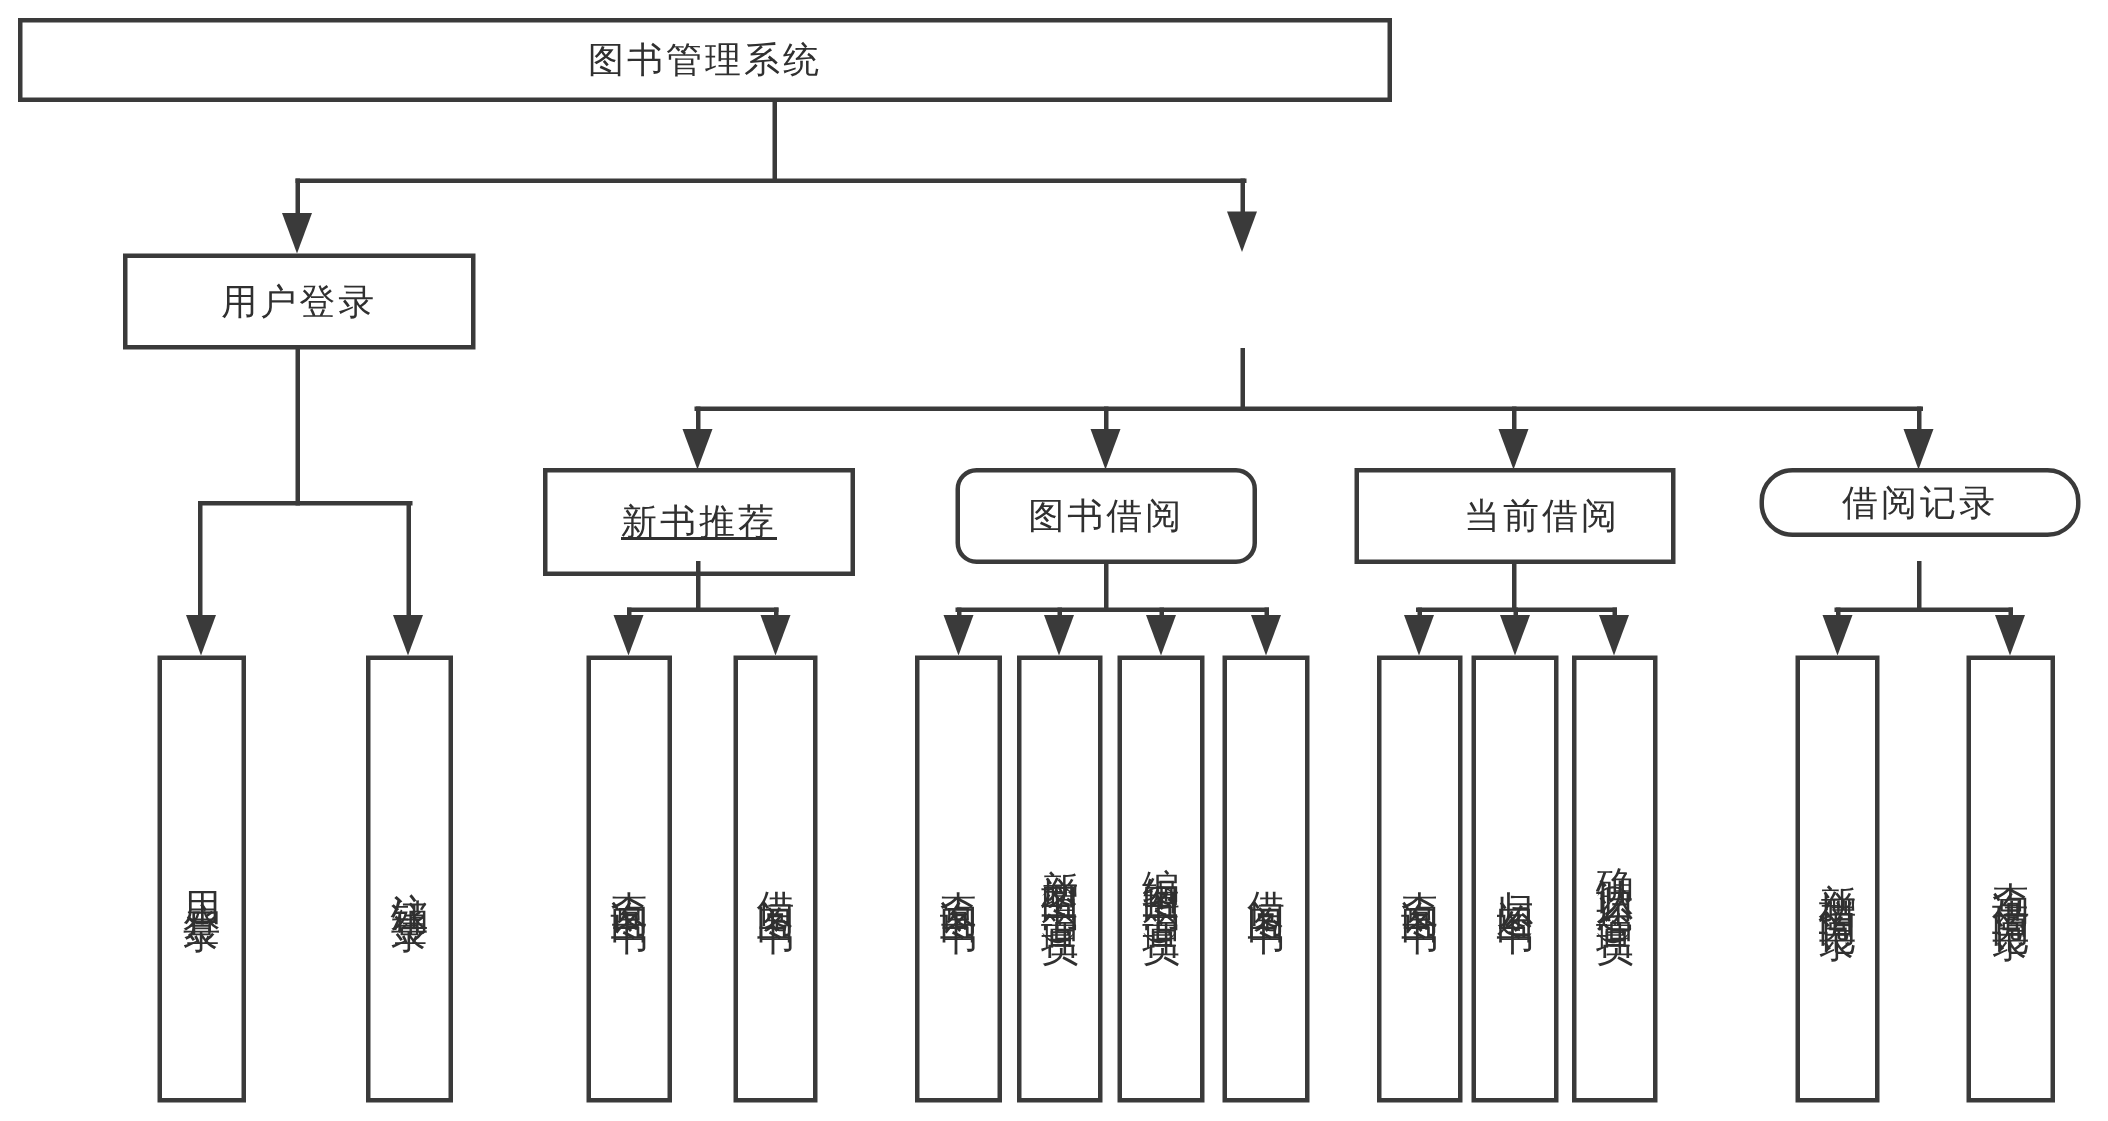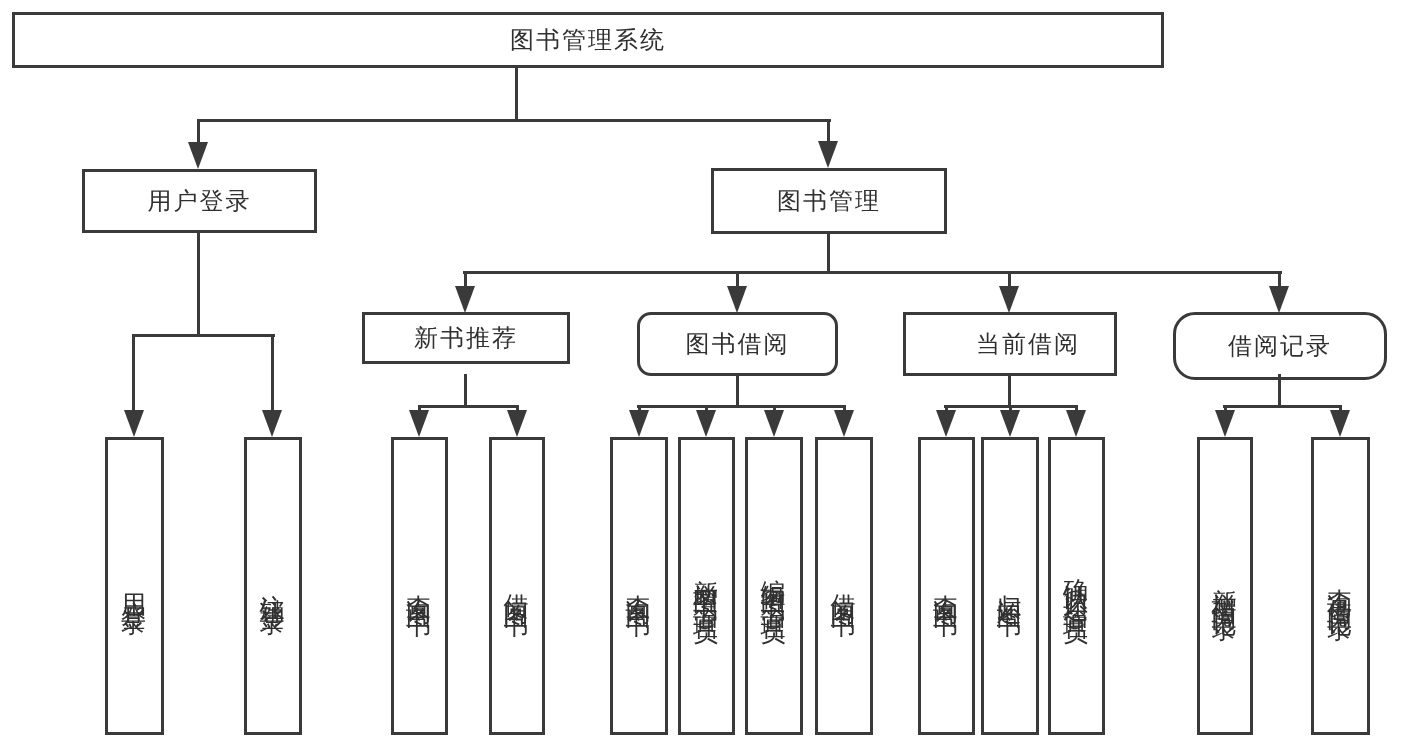--- a/index.html
+++ b/index.html
@@ -60,54 +60,53 @@
     letter-spacing:1px;
     text-shadow:0 0 3px #fff, 0 0 3px #fff;
     pointer-events:none;
   }
 </style>
 </head>
 <body>
 
 <div class="stage">
 
-  <div class="node" style="left:12px;top:12px;width:1152px;height:56px;">图书管理系统</div>
+  <div class="node" style="left:12px;top:12px;width:916px;height:56px;">图书管理系统</div>
 
   <div class="ln" style="left:515px;top:66px;width:3px;height:56px;"></div>
   <div class="ln" style="left:197px;top:119px;width:634px;height:3px;"></div>
   <div class="ln" style="left:197px;top:119px;width:3px;height:30px;"></div>
   <div class="ln" style="left:827px;top:119px;width:3px;height:30px;"></div>
   <div class="arrowhead" style="left:188px;top:142px;"></div>
   <div class="arrowhead" style="left:818px;top:141px;"></div>
 
   <div class="node" style="left:82px;top:169px;width:235px;height:64px;">用户登录</div>
-  <div class="node" style="left:711px;top:168px;width:236px;height:66px;">图书管理</div>
 
   <div class="ln" style="left:197px;top:231px;width:3px;height:106px;"></div>
   <div class="ln" style="left:132px;top:334px;width:143px;height:3px;"></div>
   <div class="ln" style="left:132px;top:334px;width:3px;height:80px;"></div>
   <div class="ln" style="left:271px;top:334px;width:3px;height:80px;"></div>
   <div class="arrowhead" style="left:124px;top:410px;"></div>
   <div class="arrowhead" style="left:262px;top:410px;"></div>
 
   <div class="ln" style="left:827px;top:232px;width:3px;height:42px;"></div>
   <div class="ln" style="left:463px;top:271px;width:819px;height:3px;"></div>
   <div class="ln" style="left:464px;top:271px;width:3px;height:20px;"></div>
   <div class="ln" style="left:736px;top:271px;width:3px;height:20px;"></div>
   <div class="ln" style="left:1008px;top:271px;width:3px;height:20px;"></div>
   <div class="ln" style="left:1278px;top:271px;width:3px;height:20px;"></div>
   <div class="arrowhead" style="left:455px;top:286px;"></div>
   <div class="arrowhead" style="left:727px;top:286px;"></div>
   <div class="arrowhead" style="left:999px;top:286px;"></div>
   <div class="arrowhead" style="left:1269px;top:286px;"></div>
 
-  <div class="node" style="left:362px;top:312px;width:208px;height:52px;">新书推荐</div>
+  <div class="node" style="left:362px;top:312px;width:208px;height:72px;text-decoration:underline;">新书推荐</div>
   <div class="node" style="left:637px;top:312px;width:201px;height:64px;border-radius:14px;">图书借阅</div>
   <div class="node" style="left:903px;top:312px;width:214px;height:64px;padding-left:36px;">当前借阅</div>
-  <div class="node" style="left:1173px;top:312px;width:214px;height:68px;border-radius:22px;">借阅记录</div>
+  <div class="node" style="left:1173px;top:312px;width:214px;height:46px;border-radius:22px;">借阅记录</div>
 
   <div class="ln" style="left:464px;top:374px;width:3px;height:34px;"></div>
   <div class="ln" style="left:736px;top:374px;width:3px;height:34px;"></div>
   <div class="ln" style="left:1008px;top:374px;width:3px;height:34px;"></div>
   <div class="ln" style="left:1278px;top:374px;width:3px;height:34px;"></div>
 
   <div class="ln" style="left:418px;top:405px;width:101px;height:3px;"></div>
   <div class="ln" style="left:418px;top:405px;width:3px;height:10px;"></div>
   <div class="ln" style="left:516px;top:405px;width:3px;height:10px;"></div>
   <div class="arrowhead" style="left:409px;top:410px;"></div>

